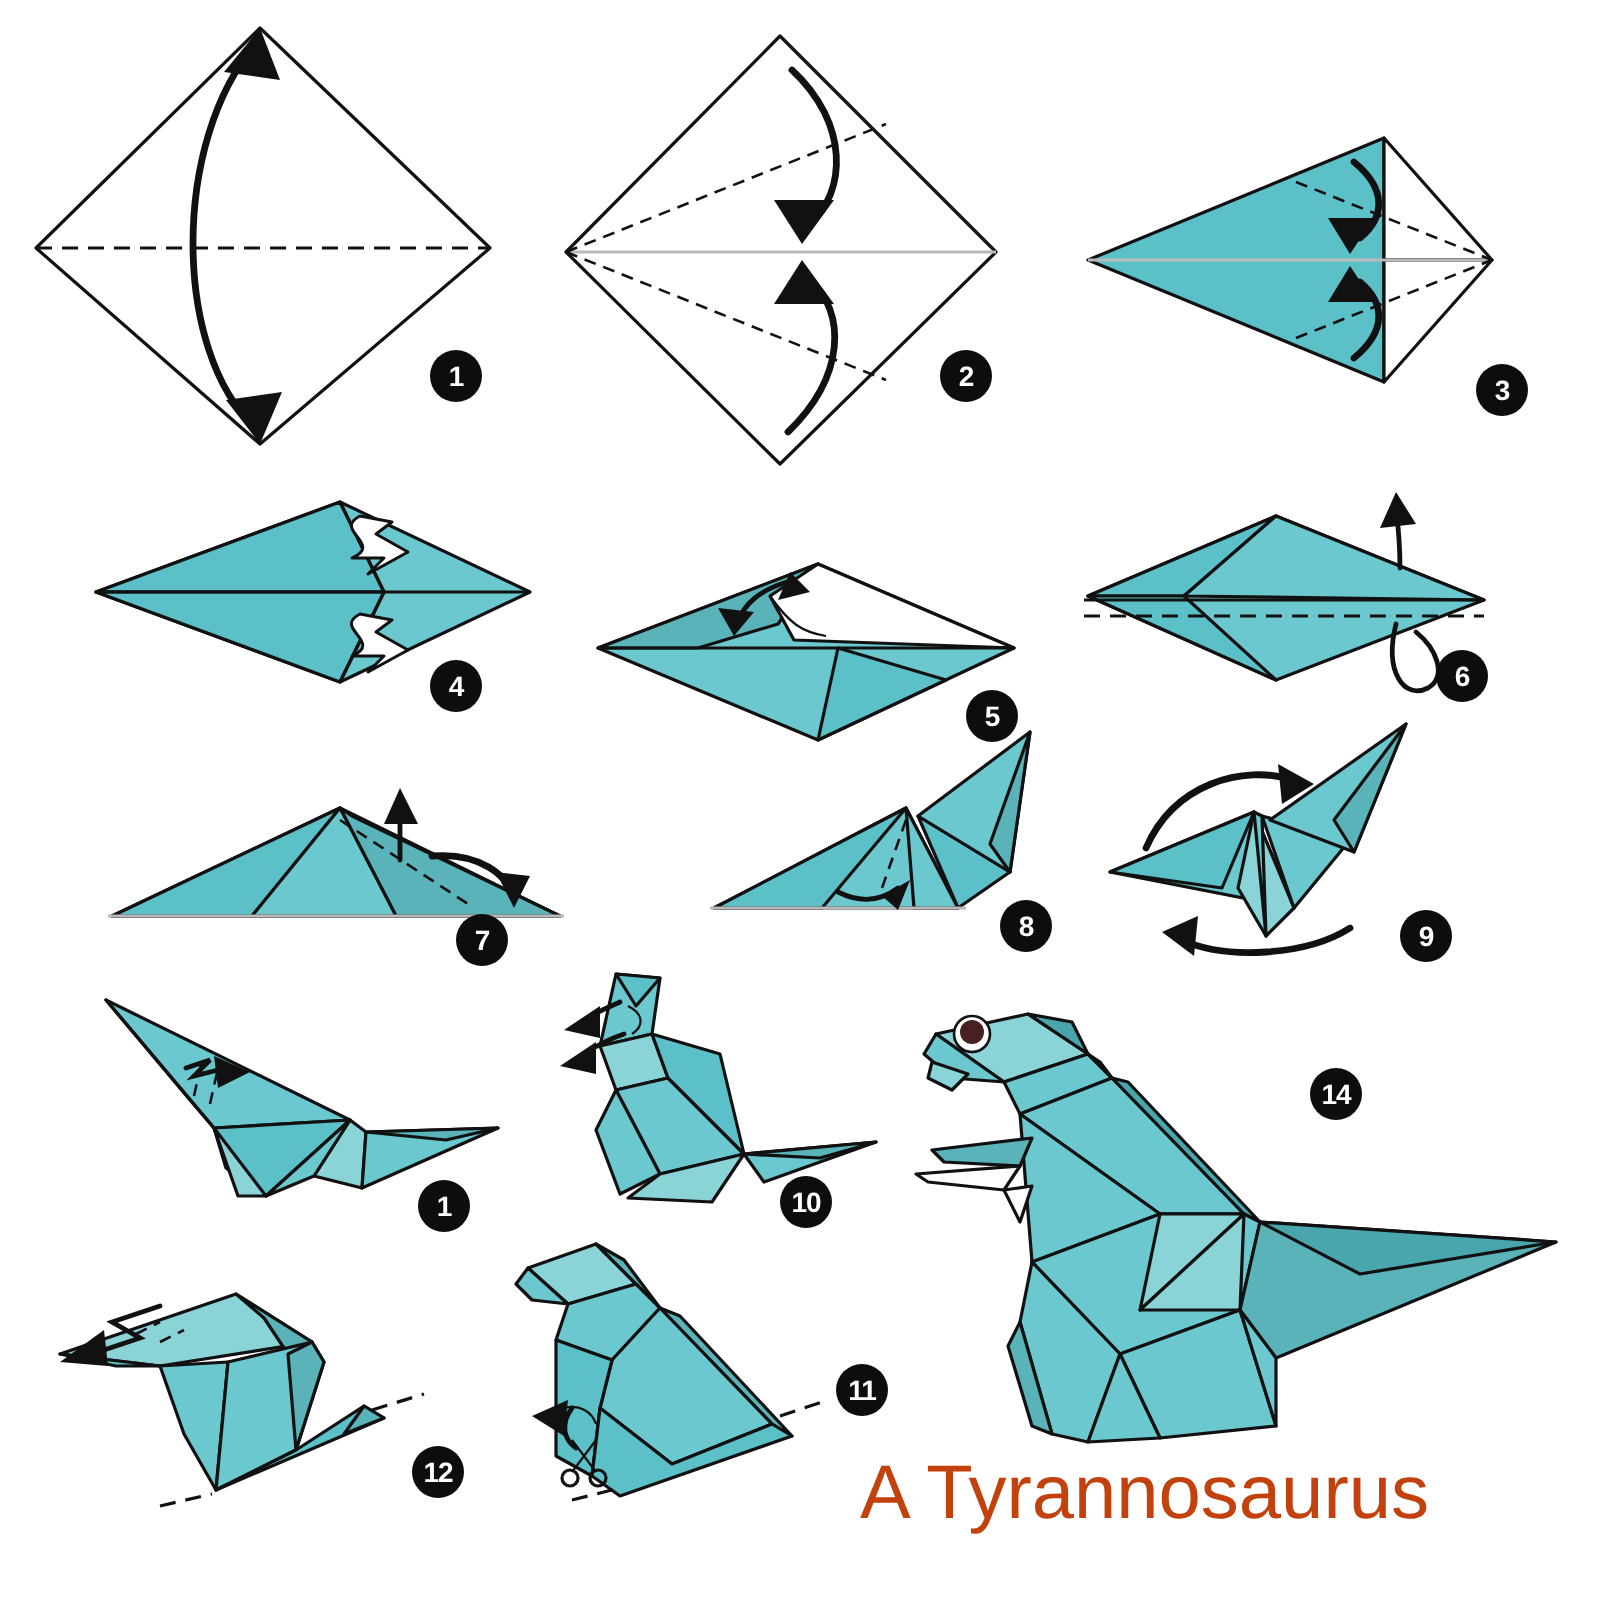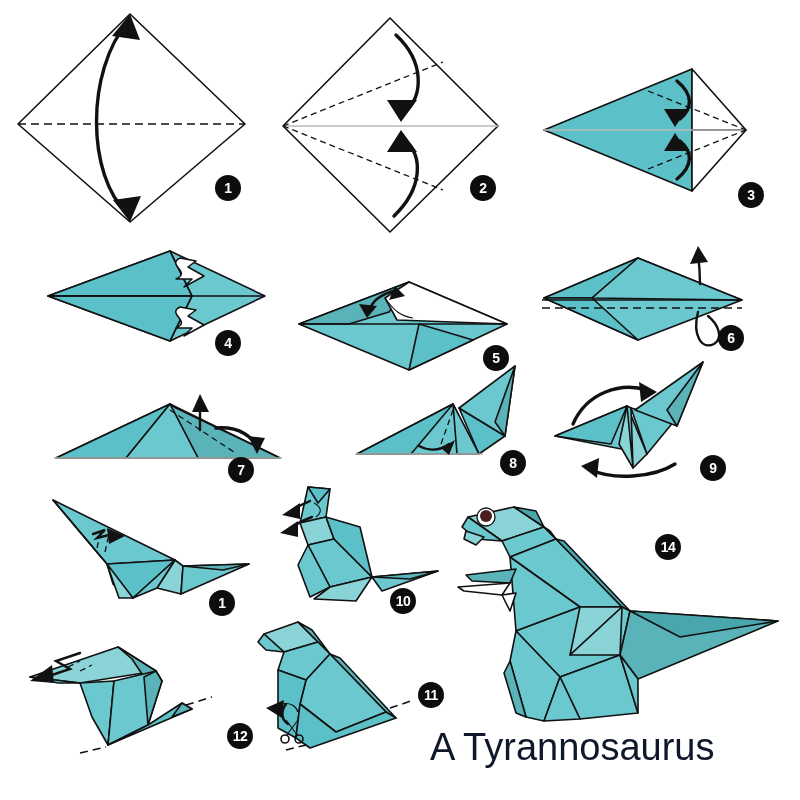--- a/index.html
+++ b/index.html
@@ -38,21 +38,21 @@
     line-height: 26px;
     text-align: center;
     letter-spacing: -0.5px;
   }
   .title {
     position: absolute;
     left: 430px;
     top: 726px;
     font-family: "Liberation Sans", sans-serif;
     font-size: 38px;
-    color: #0f172a;
+    color: #c2410c;
     white-space: nowrap;
     letter-spacing: 0px;
   }
   
   .fc-light  { fill: #8ad3d6; }
   .fc-main   { fill: #6cc8cf; }
   .fc-mid    { fill: #5cc0c8; }
   .fc-dark   { fill: #5ab3b8; }
   .fc-deep   { fill: #49a6ad; }
   .fc-white  { fill: #ffffff; }
@@ -281,21 +281,21 @@
       <polygon points="86,120 126,100 160,78 170,84" class="fc-mid stroke-k"></polygon>
       <polygon points="160,78 170,84 150,92" class="fc-dark stroke-k"></polygon>
       <line x1="46" y1="42" x2="58" y2="36" class="dash-fine"></line>
       <line x1="58" y1="46" x2="70" y2="40" class="dash-fine"></line>
       <path d="M58,28 L34,36 L48,44 L24,52" class="arrow-thin" stroke-width="4"></path>
       <polygon points="8,56 30,40 32,58" class="arrow-head"></polygon>
       <line x1="58" y1="128" x2="84" y2="122" class="dash-k"></line>
       <line x1="164" y1="80" x2="190" y2="72" class="dash-k"></line>
     </svg>
   </div>
-  <div class="badge" style="left:227px; top:723px;">12</div>
+  <div class="badge" style="left:206px; top:723px;">12</div>
 
   <div class="step" style="left:240px; top:608px;">
     <svg width="210" height="145" viewBox="0 0 210 145">
       <polygon points="24,26 58,14 78,34 44,44" class="fc-light stroke-k"></polygon>
       <polygon points="24,26 44,44 26,42 18,34" class="fc-main stroke-k"></polygon>
       <polygon points="58,14 78,34 90,46 72,22" class="fc-dark stroke-k"></polygon>
       <polygon points="44,44 78,34 90,46 66,72 38,62" class="fc-main stroke-k"></polygon>
       <polygon points="90,46 146,104 156,110 100,50" class="fc-dark stroke-k"></polygon>
       <polygon points="66,72 90,46 146,104 96,124 60,96" class="fc-main stroke-k"></polygon>
       <polygon points="38,62 66,72 60,96 56,130 38,120" class="fc-mid stroke-k"></polygon>

